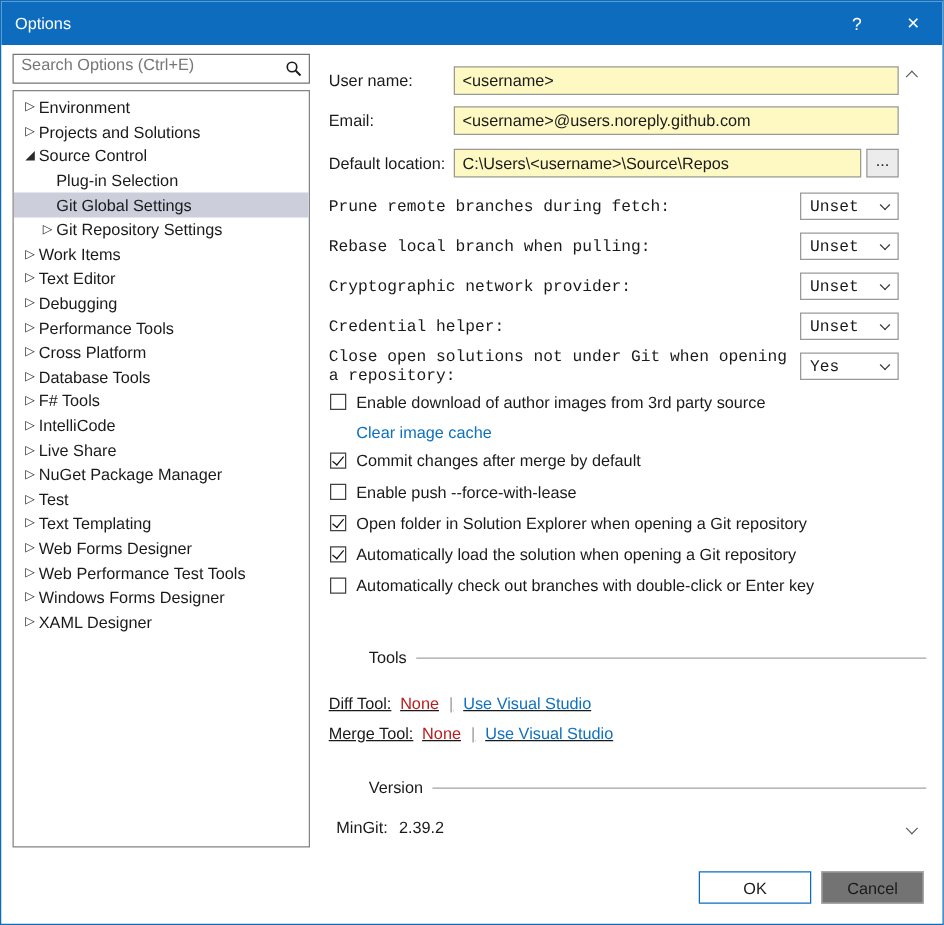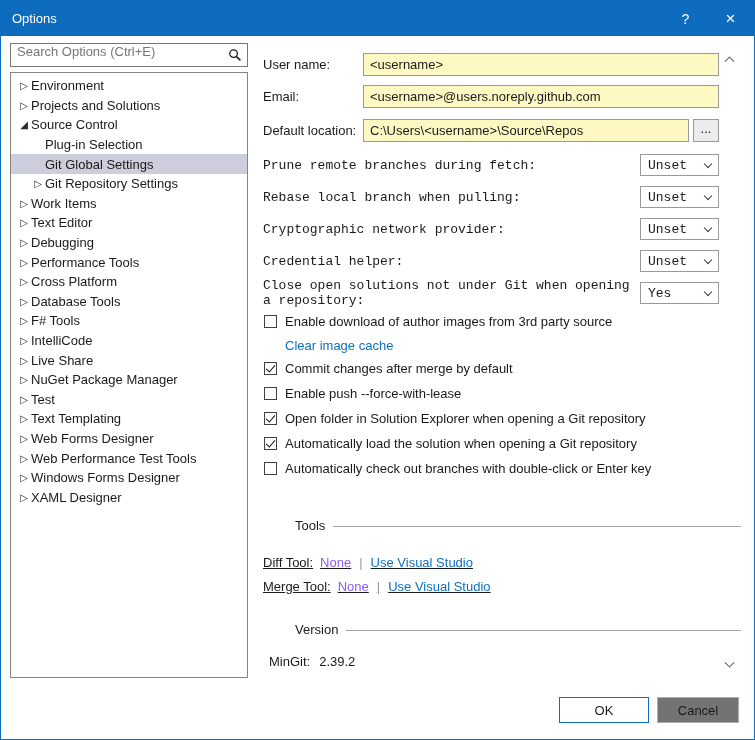--- a/index.html
+++ b/index.html
@@ -59,21 +59,21 @@
 
   
   .section-head { position:absolute; left:2px; right:0; display:flex; align-items:center;margin-left:32px; }
   #tools-head { top:513px; }
   #version-head { top:617px; }
   .section-line { flex:1; height:1px; background:#a3a3a3; margin-left:8px; margin-top:2px; }
 
   .tools-rows { position:absolute; left:2px; top:545px; }
   .tool-row { height:24px; display:flex; align-items:center; white-space:nowrap;text-decoration:underline; }
   .tool-label { margin-right:7px; }
-  .tool-value { color:#8b5cf6; }
+  .tool-value { color:#b91c1c; }
   .tool-sep { color:#9a9a9a; margin:0 8px; }
 
   .mingit-row { position:absolute; left:8px; top:649px; display:flex; align-items:center; }
   .mingit-row .val { margin-left:9px; }
 
   
   .scroll-arrow { position:absolute; width:14px; height:14px; display:flex; align-items:center; justify-content:center; }
   #scroll-up { left:461px; top:46px; }
   #scroll-down { left:461px; top:653px; }
   .arrow-glyph { width:7px; height:7px; border-right:1.4px solid #5a5a5a; border-bottom:1.4px solid #5a5a5a; }

